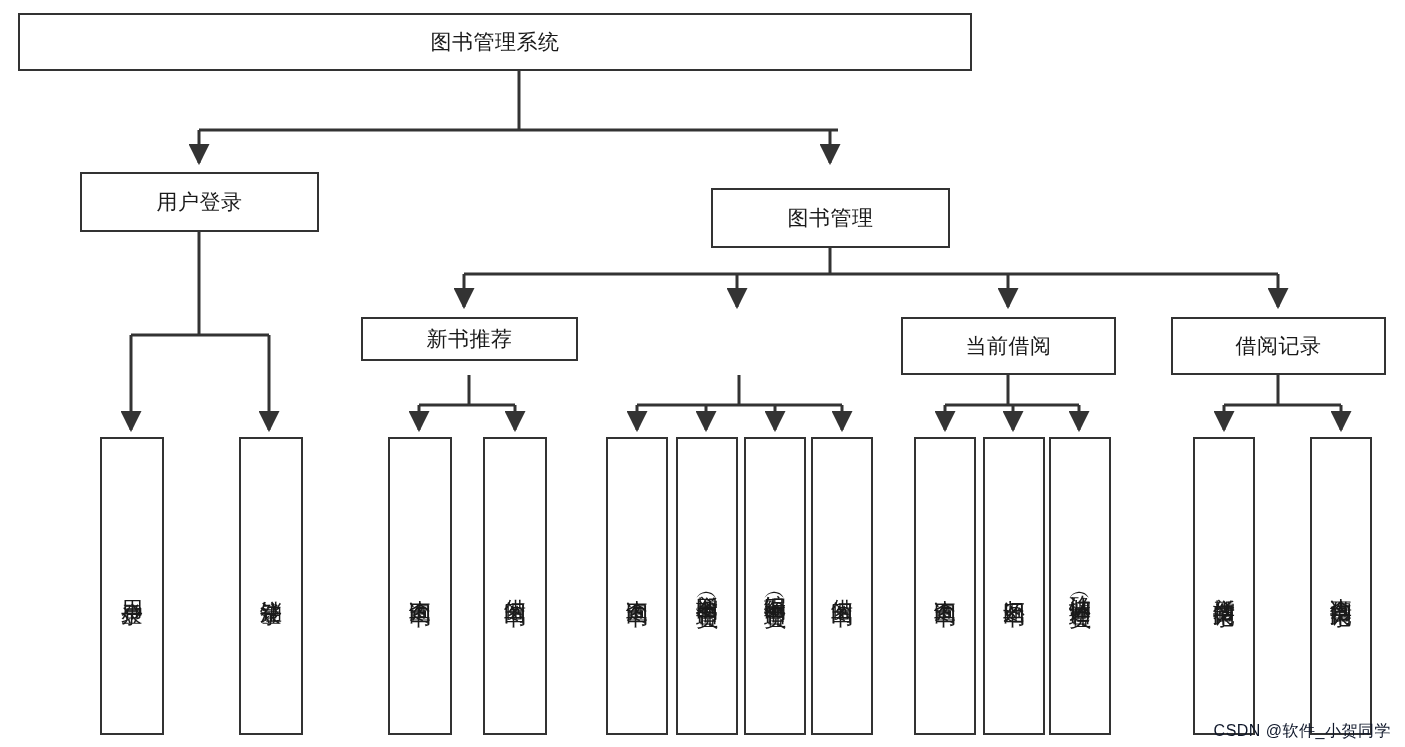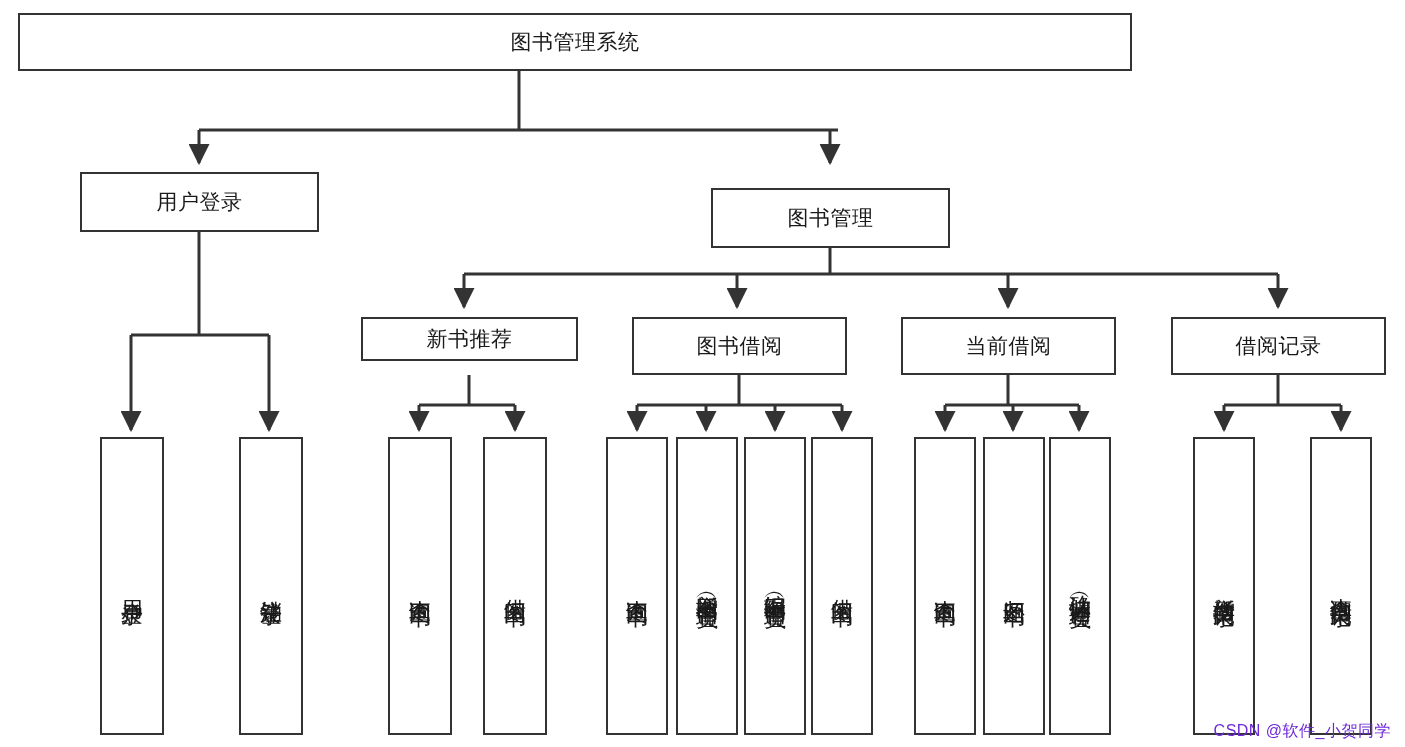--- a/index.html
+++ b/index.html
@@ -54,21 +54,21 @@
     font-size: 22px;
     letter-spacing: 2px;
     line-height: 1.0;
     white-space: nowrap;
   }
   .watermark {
     position: absolute;
     right: 14px;
     bottom: 5px;
     font-size: 16px;
-    color: #6d28d9;
+    color: #0f172a;
     z-index: 5;
     white-space: nowrap;
     letter-spacing: 0.5px;
   }
 </style>
 </head>
 <body>
 
 <div id="canvas">
 
@@ -115,36 +115,33 @@
       <path d="M 1013 405 L 1013 430" marker-end="url(#arrow)"></path>
       <path d="M 1079 405 L 1079 430" marker-end="url(#arrow)"></path>
 
       <path d="M 1278 375 L 1278 405"></path>
       <path d="M 1224 405 L 1341 405"></path>
       <path d="M 1224 405 L 1224 430" marker-end="url(#arrow)"></path>
       <path d="M 1341 405 L 1341 430" marker-end="url(#arrow)"></path>
     </g>
   </svg>
 
-  <div class="node horiz" style="left:18px; top:13px; width:1114px; height:58px;">
+  <div class="node horiz" style="left:18px; top:13px; width:954px; height:58px;">
     <span class="lbl">图书管理系统</span>
   </div>
 
   <div class="node horiz" style="left:80px; top:172px; width:239px; height:60px;">
     <span class="lbl">用户登录</span>
   </div>
   <div class="node horiz" style="left:711px; top:172px; width:239px; height:60px;margin-top:16px;">
     <span class="lbl">图书管理</span>
   </div>
 
   <div class="node horiz" style="left:361px; top:317px; width:217px; height:44px;">
     <span class="lbl">新书推荐</span>
-  </div>
-  <div class="node horiz" style="left:632px; top:317px; width:215px; height:58px;">
-    <span class="lbl">图书借阅</span>
   </div>
   <div class="node horiz" style="left:901px; top:317px; width:215px; height:58px;">
     <span class="lbl">当前借阅</span>
   </div>
   <div class="node horiz" style="left:1171px; top:317px; width:215px; height:58px;">
     <span class="lbl">借阅记录</span>
   </div>
 
   <div class="node vert" style="left:100px; top:437px; width:64px; height:298px;">
     <span class="lbl">用户登录</span>

